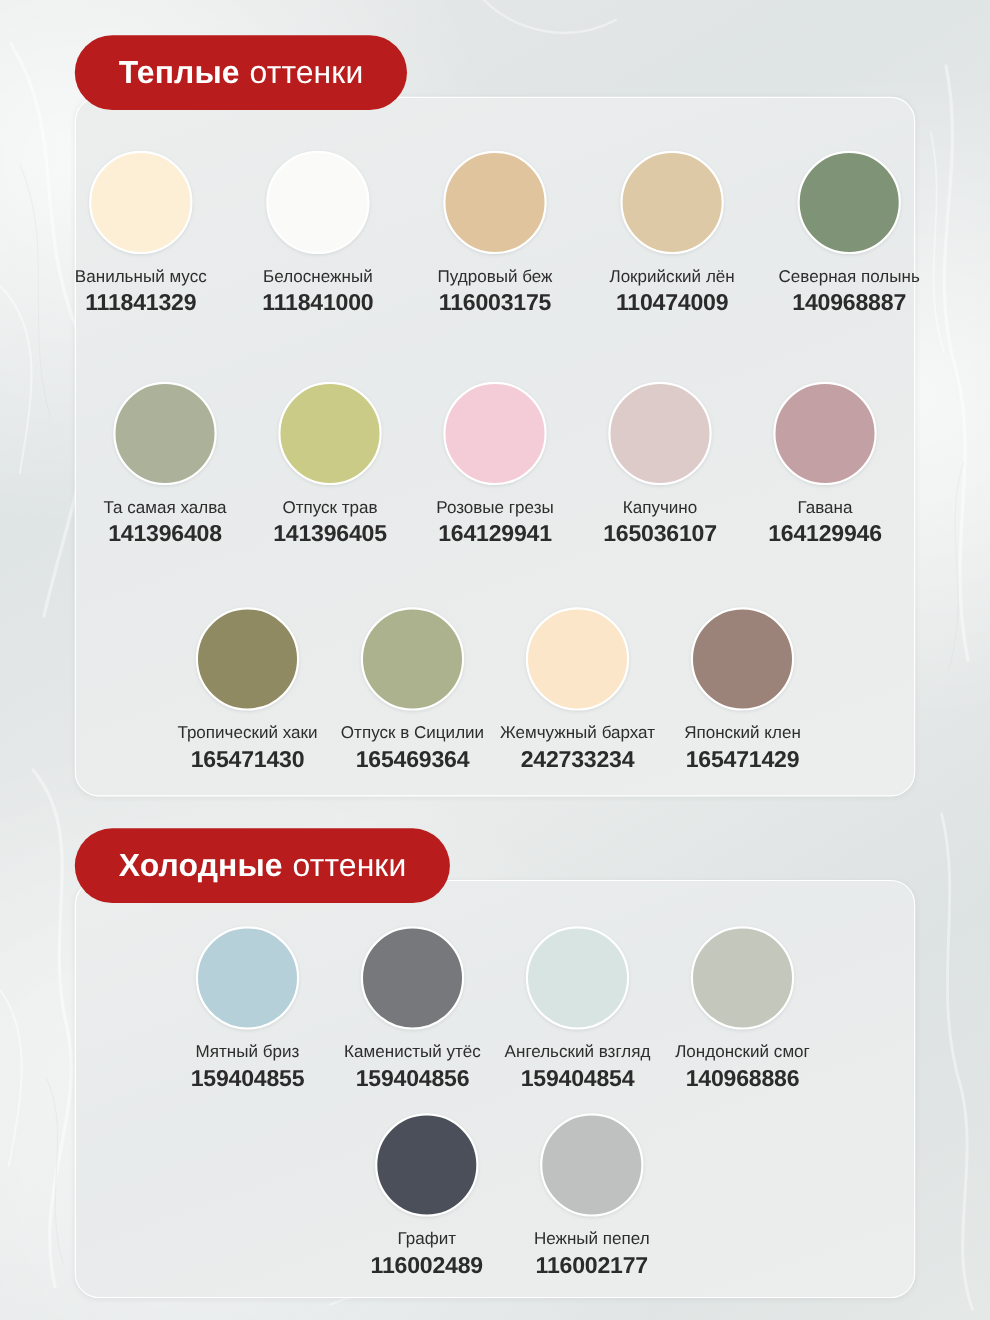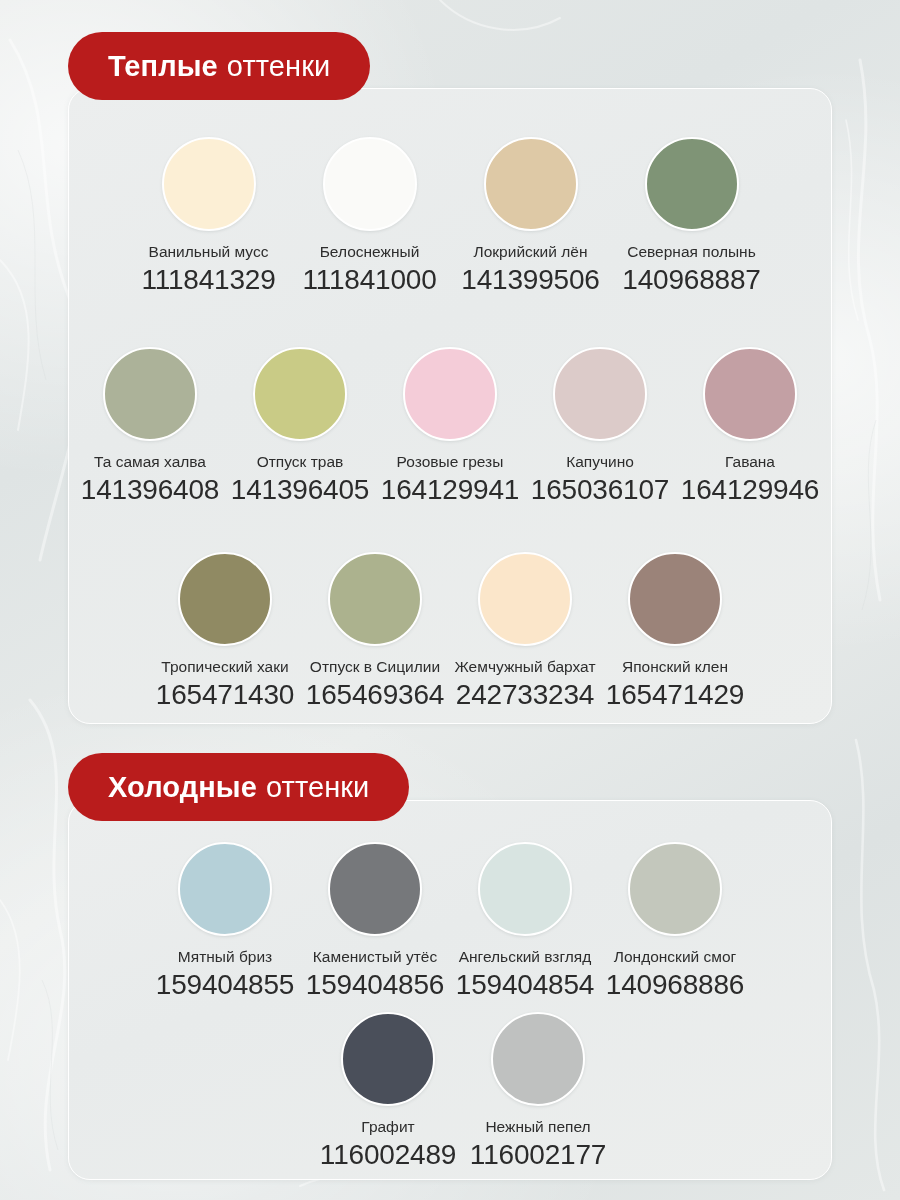--- a/index.html
+++ b/index.html
@@ -101,22 +101,22 @@
   .swatch-name {
     margin-top: 12px;
     font-size: 15.5px;
     color: #2d2d2d;
     line-height: 1.15;
     white-space: nowrap;
   }
 
   .swatch-code {
     margin-top: 3px;
-    font-size: 28px;
-    font-weight: normal;
+    font-size: 21px;
+    font-weight: bold;
     color: #2b2b2b;
     letter-spacing: -0.2px;
     white-space: nowrap;
   }
 
   
   #row-warm-1 { top: 137px; gap: 11px; }
   #row-warm-2 { top: 347px; align-items: flex-end; }
   #row-warm-3 { top: 552px; }
   #row-cold-1 { top: 842px; }
@@ -158,23 +158,28 @@
       <div class="dot" style="background-color: rgb(252, 239, 213);"></div>
       <div class="swatch-name">Ванильный мусс</div>
       <div class="swatch-code">111841329</div>
     </div>
     <div class="swatch">
       <div class="dot" style="background-color: rgb(250, 250, 248);"></div>
       <div class="swatch-name">Белоснежный</div>
       <div class="swatch-code">111841000</div>
     </div>
     <div class="swatch">
+      <div class="dot" style="background-color: rgb(224, 196, 158);"></div>
+      <div class="swatch-name">Пудровый беж</div>
+      <div class="swatch-code">116003175</div>
+    </div>
+    <div class="swatch">
       <div class="dot" style="background-color: rgb(222, 201, 166);"></div>
       <div class="swatch-name">Локрийский лён</div>
-      <div class="swatch-code">141399506</div>
+      <div class="swatch-code">110474009</div>
     </div>
     <div class="swatch">
       <div class="dot" style="background-color: rgb(127, 148, 118);"></div>
       <div class="swatch-name">Северная полынь</div>
       <div class="swatch-code">140968887</div>
     </div>
   </div>
 
   <div class="row" id="row-warm-2">
     <div class="swatch">

